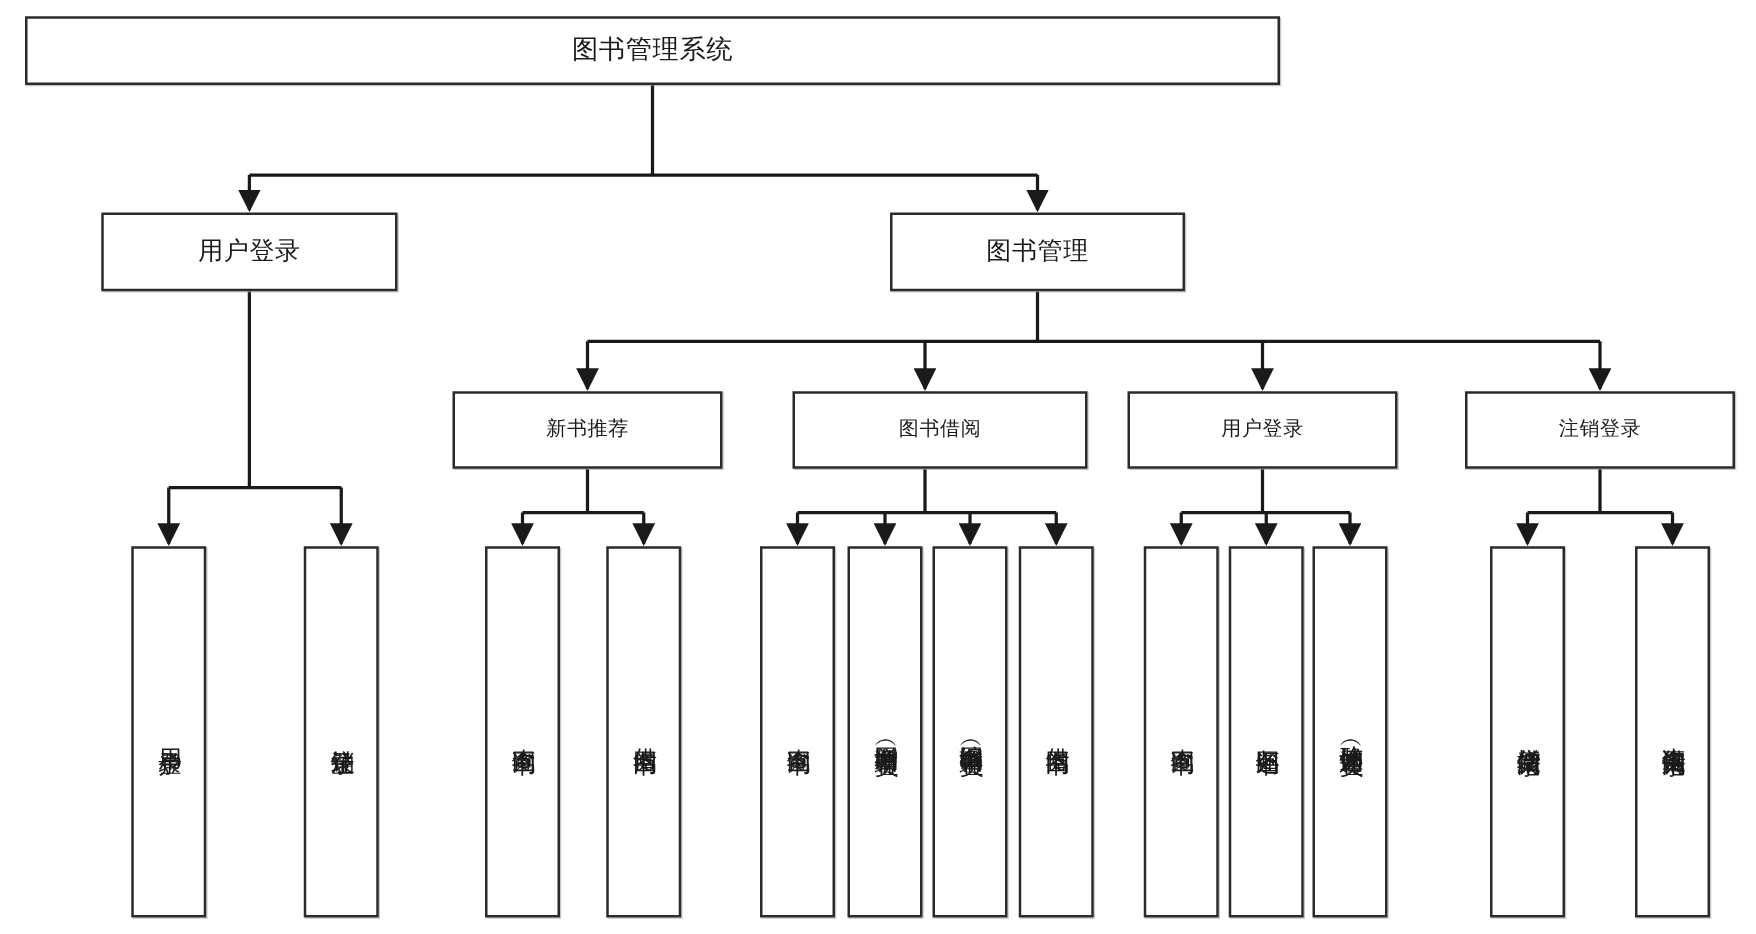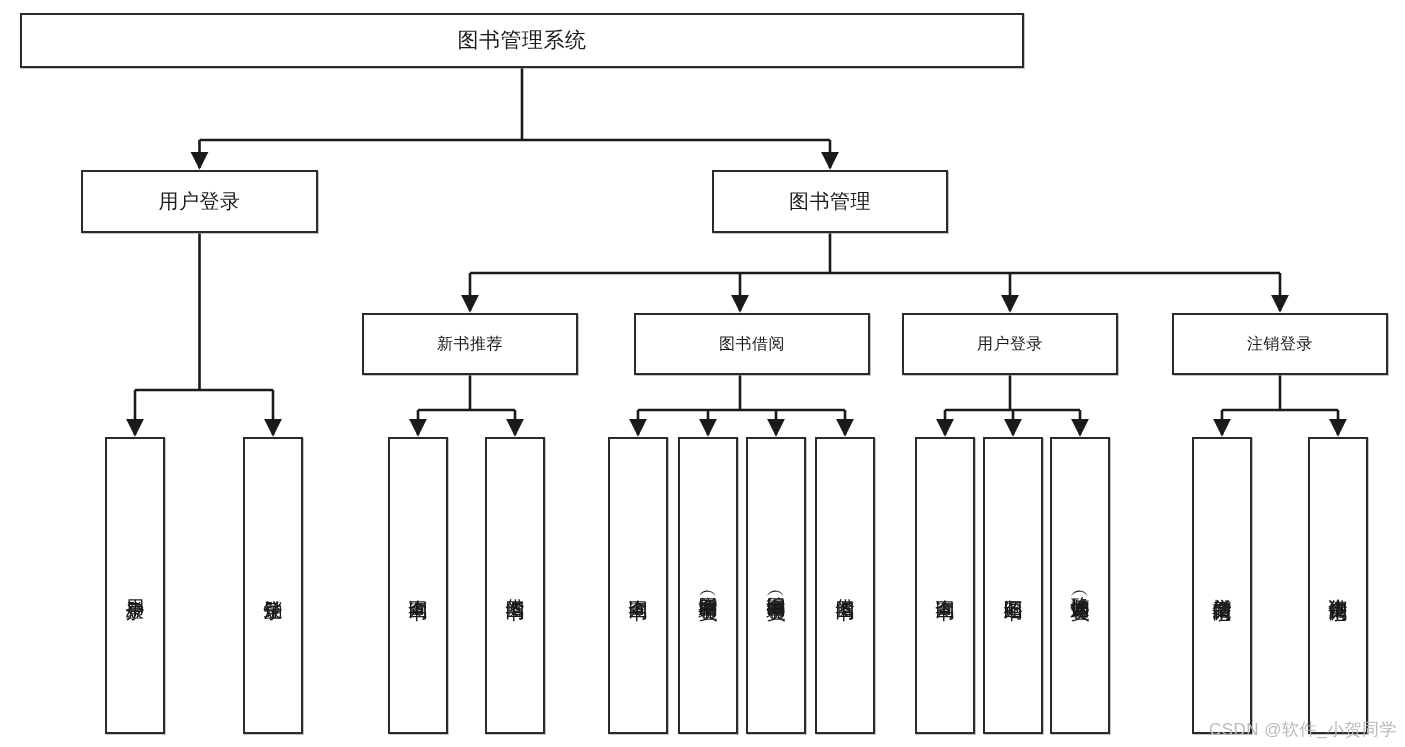--- a/index.html
+++ b/index.html
@@ -170,14 +170,13 @@
         <span class="label">确认归还（管理员）</span>
       </div>
       <div class="node node-leaf" style="left: 1192px; top: 437px; width: 60px; height: 297px;">
         <span class="label">新增借阅记录</span>
       </div>
       <div class="node node-leaf" style="left: 1308px; top: 437px; width: 60px; height: 297px;">
         <span class="label">查询借阅记录</span>
       </div>
     </div>
 
-  <div id="watermark">CSDN @软件_小贺同学</div>
 </div>
 
 </body></html>

